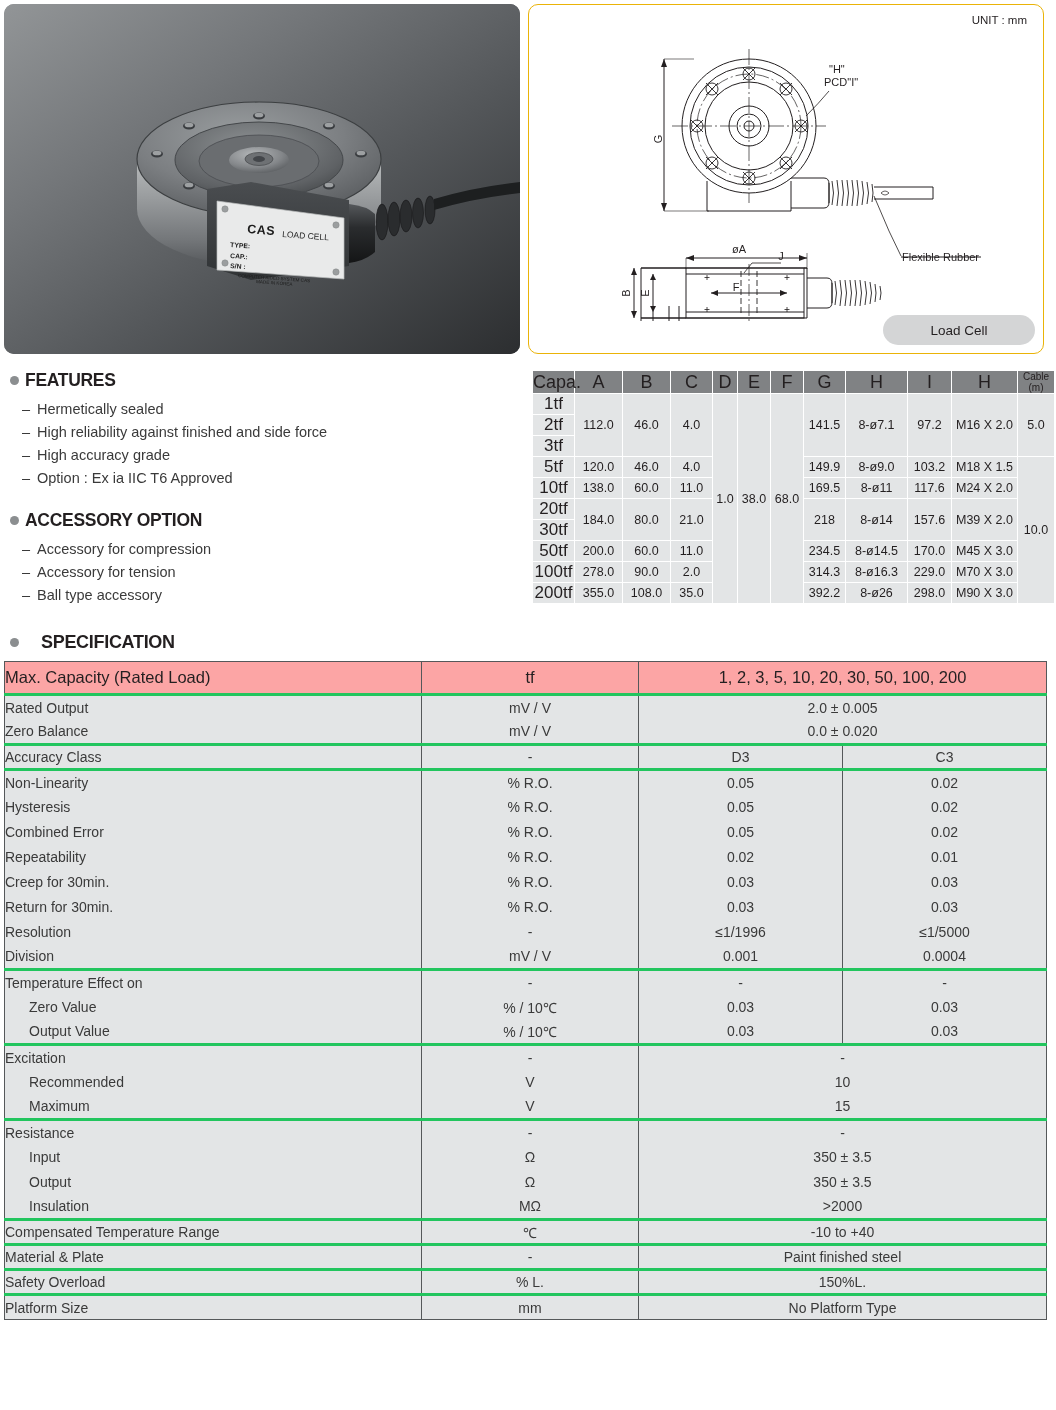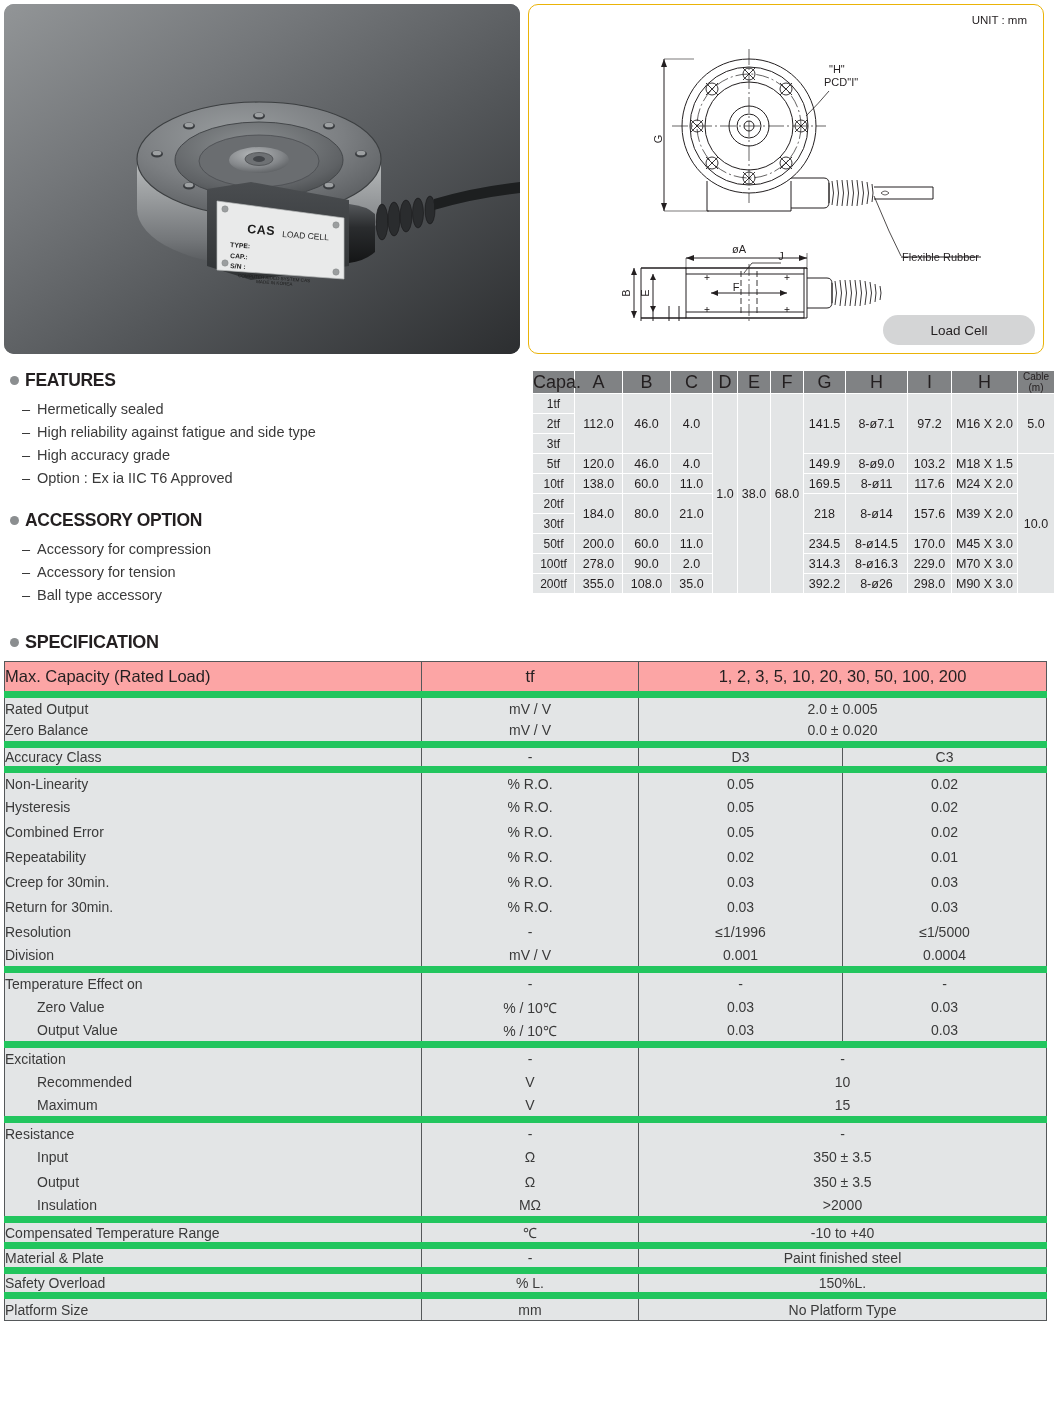--- a/index.html
+++ b/index.html
@@ -111,26 +111,26 @@
     font-size: 18px;
     height: 22px;
   }
   table.dim th.small {
     font-size: 10px;
     line-height: 11px;
   }
   table.dim td {
     background: #e3e5e6;
   }
-  table.dim td.cap { font-size: 12px; margin-left: 36px; }
+  table.dim td.cap { font-size: 17px; margin-left: 36px; }
 
   
   .spec-sec { padding: 14px 4px 0 10px; }
   .spec-head {
-    display: flex; align-items: center; gap: 6px;
+    display: flex; align-items: center; gap: 22px;
     font-size: 18px; font-weight: bold;
     letter-spacing: -0.3px;
     margin-bottom: 8px;
   }
   table.spec {
     border-collapse: collapse;
     width: 1042px;
     table-layout: fixed;
     margin-left: -6px;
   }
@@ -150,24 +150,24 @@
     font-weight: normal;
     height: 33px;
     font-size: 16.5px;
     border-top: 1px solid #55585a;
     border-bottom: 1px solid #55585a;
   }
   th.spec-name { text-align: left; padding-left: 14px; }
   th.spec-unit, th.spec-val { text-align: center; }
 
   td.name { text-align: left; padding-left: 14px; }
-  td.name.indent { padding-left: 32px; }
+  td.name.indent { padding-left: 24px; }
   td.unit, td.val { text-align: center; }
 
-  tr.grp-top > td { border-top: 7px solid #22c55e; }
+  tr.grp-top > td { border-top: 3px solid #22c55e; }
   tr.grp-bot > td { border-bottom: 1px solid #55585a; }
   td.spanval { border-left: 1px solid #55585a; }
 </style>
 </head>
 <body>
 
 <div class="top-row">
 
   <div class="photo-panel">
     <svg class="photo-svg" viewBox="0 0 516 350">
@@ -444,21 +444,21 @@
 
 <div class="mid-row">
 
   <div class="features-col">
     <div class="sec-head">
       <span class="bullet"></span>
       <span>FEATURES</span>
     </div>
     <ul class="feat-list">
       <li>Hermetically sealed</li>
-      <li>High reliability against fatigue and side type</li>
+      <li>High reliability against finished and side force</li>
       <li>High accuracy grade</li>
       <li>Option : Ex ia IIC T6 Approved</li>
     </ul>
 
     <div class="sec-head second">
       <span class="bullet"></span>
       <span>ACCESSORY OPTION</span>
     </div>
     <ul class="feat-list">
       <li>Accessory for compression</li>

